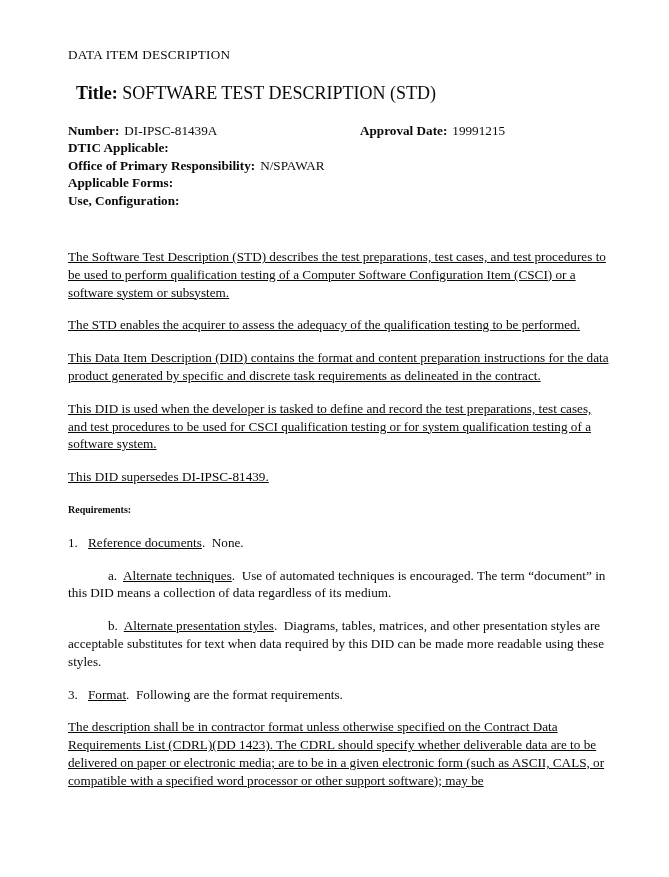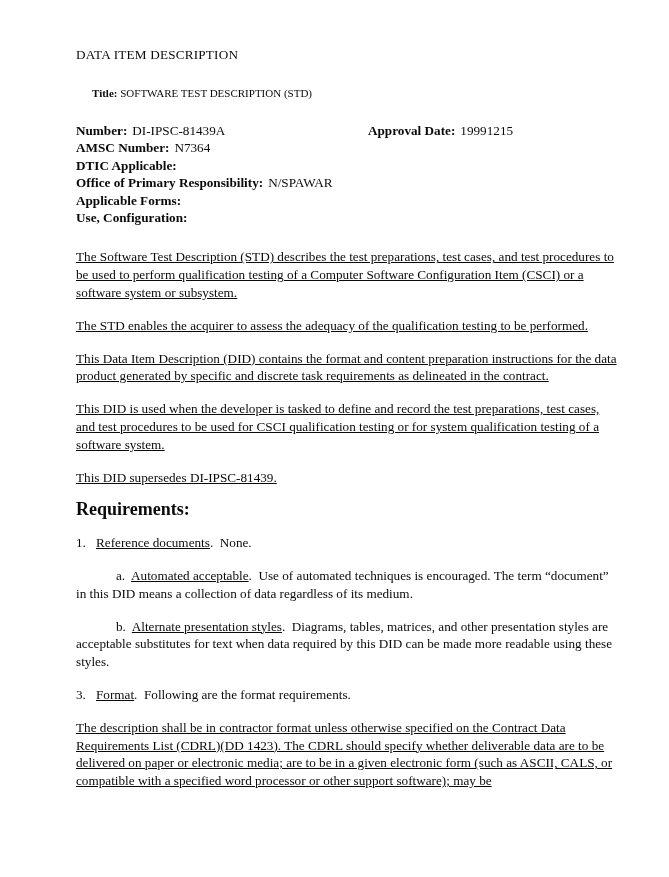--- a/index.html
+++ b/index.html
@@ -17,34 +17,34 @@
   }
   .page {
     position: absolute;
     left: 0; top: 0;
     width: 669px;
     height: 877px;
     background: #ffffff;
   }
   .content {
     position: absolute;
-    left: 76px;
+    left: 68px;
     top: 46px;
     width: 542px;
   }
   .doc-header {
     font-size: 13.2px;
     line-height: 18px;
     letter-spacing: 0.2px;
     margin: 0 0 20px 0;
   }
   .title-line {
-    font-size: 11px;
+    font-size: 18px;
     line-height: 18px;
-    margin: 0 0 20px 16px;
+    margin: 0 0 20px 8px;
   }
   .title-line .lbl {
     font-weight: bold;
   }
   .title-line .val {
     font-weight: normal;
   }
   .meta {
     position: relative;
     font-size: 13.2px;
@@ -72,21 +72,21 @@
     padding-left: 5px;
   }
   p.para {
     font-size: 13.2px;
     line-height: 17.8px;
     margin: 0 0 15px 0;
     text-align: left;
     text-decoration: underline;
   }
   .bold-head {
-    font-size: 18px;
+    font-size: 10px;
     line-height: 17.8px;
     font-weight: bold;
     margin: 0 0 15px 0;
   }
   .num-item {
     font-size: 13.2px;
     line-height: 17.8px;
     margin: 0 0 15px 0;
     padding-left: 20px;
     text-indent: -20px;
@@ -118,23 +118,20 @@
       <span class="lbl">Title:</span>
       <span class="val">SOFTWARE TEST DESCRIPTION (STD)</span>
     </div>
 
     <div class="meta">
       <div class="meta-col-left">
         <div class="meta-row">
           <span class="lbl">Number:</span><span class="val">DI-IPSC-81439A</span>
         </div>
         <div class="meta-row">
-          <span class="lbl">AMSC Number:</span><span class="val">N7364</span>
-        </div>
-        <div class="meta-row">
           <span class="lbl">DTIC Applicable:</span><span class="val"></span>
         </div>
         <div class="meta-row">
           <span class="lbl">Office of Primary Responsibility:</span><span class="val">N/SPAWAR</span>
         </div>
         <div class="meta-row">
           <span class="lbl">Applicable Forms:</span><span class="val"></span>
         </div>
         <div class="meta-row">
           <span class="lbl">Use, Configuration:</span><span class="val"></span>
@@ -158,21 +155,21 @@
     <p class="para">This DID supersedes DI-IPSC-81439.</p>
 
     <div class="bold-head">Requirements:</div>
 
     <div class="num-item">
       <span class="marker">1.</span><span class="u">Reference documents</span><span>.</span>&nbsp; <span>None.</span>
     </div>
 
 
     <div class="sub-item">
-      <span>a.</span>&nbsp; <span class="u">Automated acceptable</span><span>.</span>&nbsp; <span>Use of automated techniques is encouraged.  The term “document” in this DID means a collection of data regardless of its medium.</span>
+      <span>a.</span>&nbsp; <span class="u">Alternate techniques</span><span>.</span>&nbsp; <span>Use of automated techniques is encouraged.  The term “document” in this DID means a collection of data regardless of its medium.</span>
     </div>
 
     <div class="sub-item">
       <span>b.</span>&nbsp; <span class="u">Alternate presentation styles</span><span>.</span>&nbsp; <span>Diagrams, tables, matrices, and other presentation styles are acceptable substitutes for text when data required by this DID can be made more readable using these styles.</span>
     </div>
 
     <div class="num-item">
       <span class="marker">3.</span><span class="u">Format</span><span>.</span>&nbsp; <span>Following are the format requirements.</span>
     </div>
 

